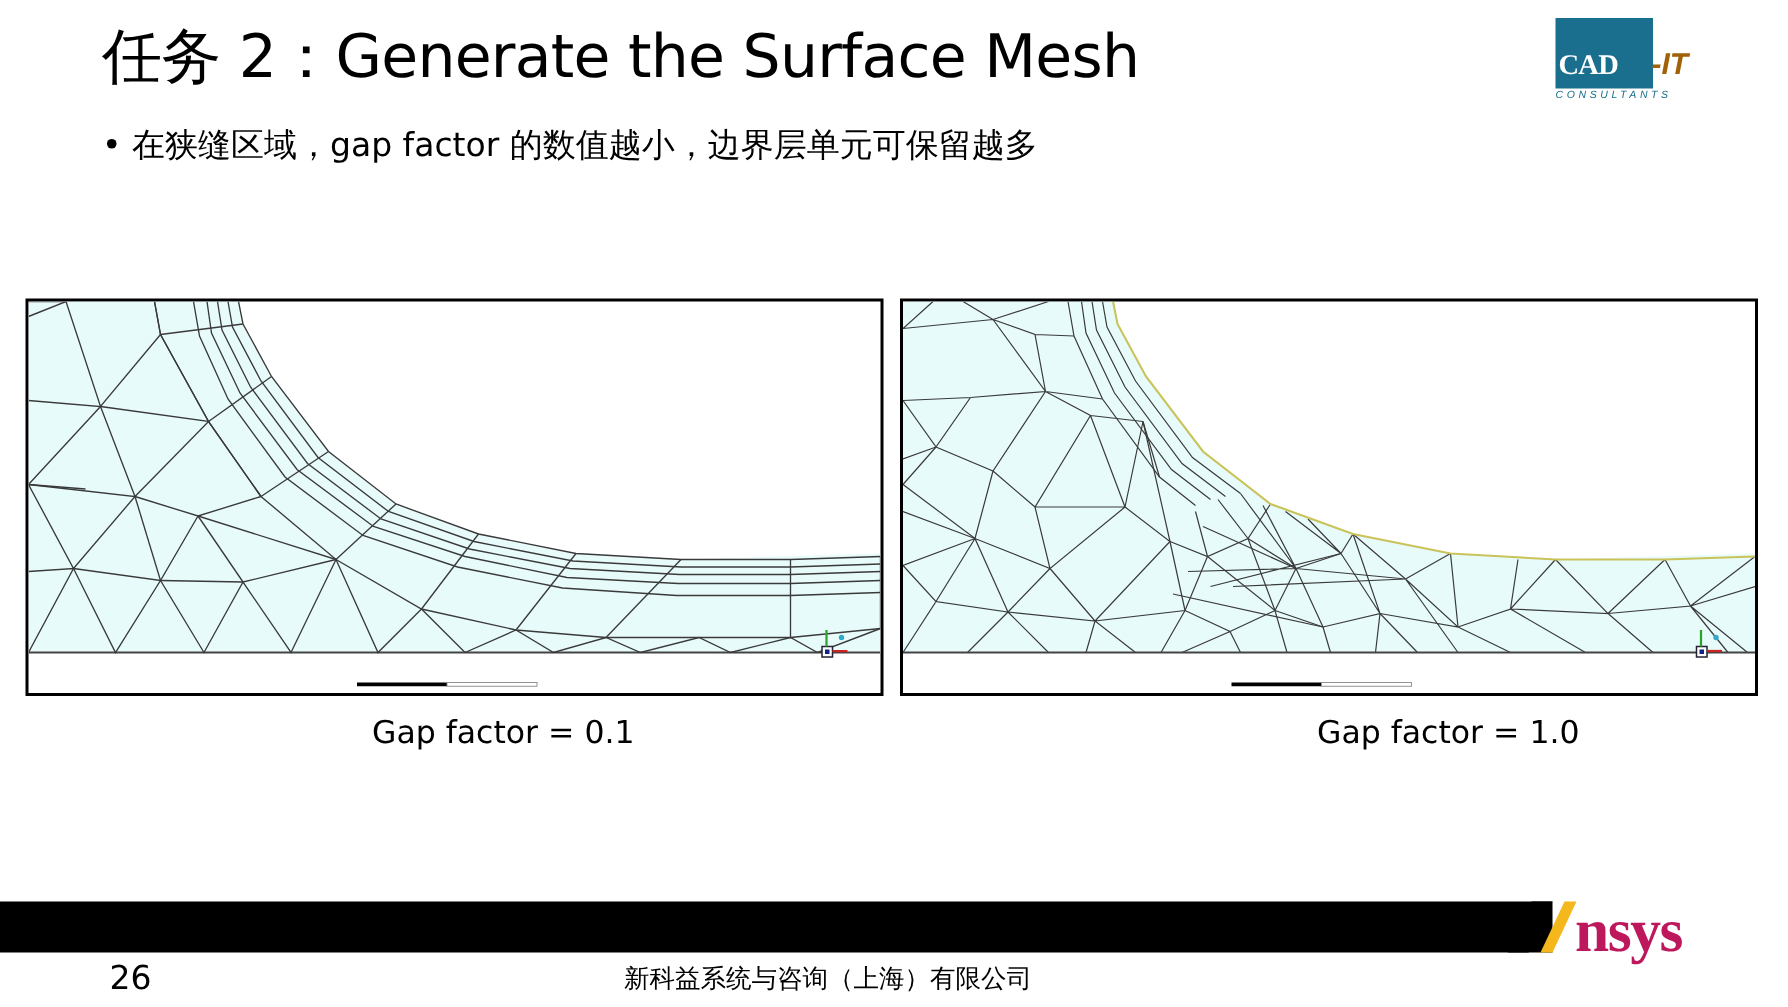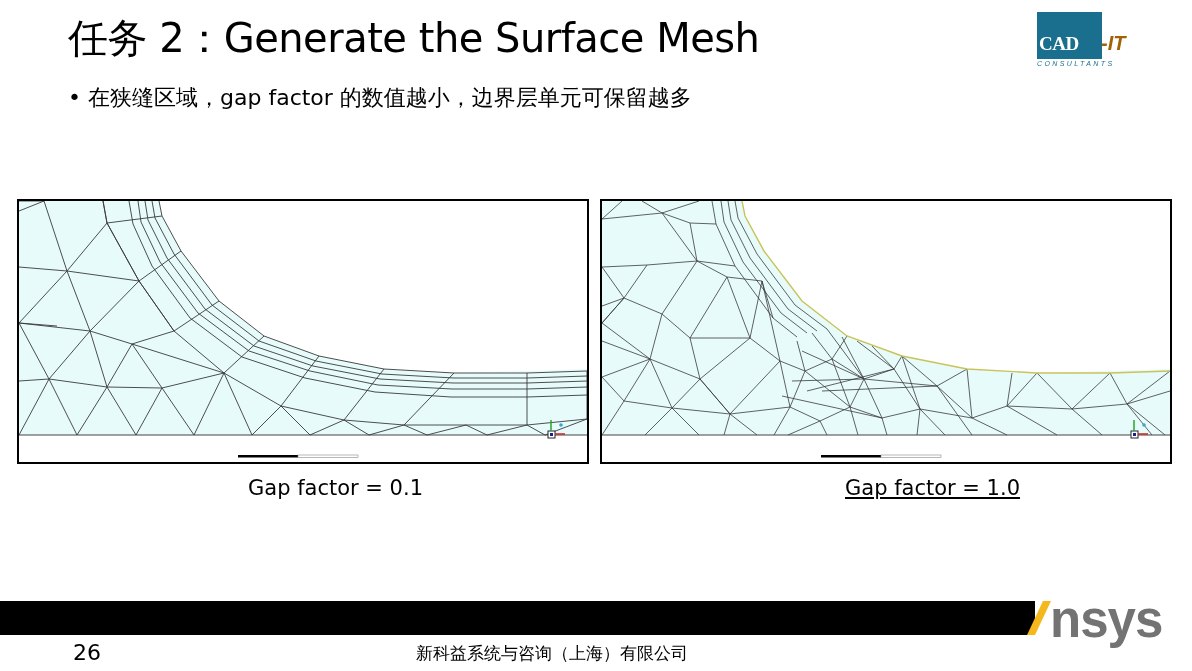--- a/index.html
+++ b/index.html
@@ -10,21 +10,21 @@
   .logo { position: absolute; left: 1035px; top: 12px; width: 96px; height: 58px; }
   .logo-box { position: absolute; left: 2px; top: 0; width: 65px; height: 47px; background: #1a6f8e; }
   .logo-cad { position: absolute; left: 4px; top: 21px; font-family: "Liberation Serif", serif; font-weight: bold; font-size: 19px; color: #fff; letter-spacing: -0.5px; }
   .logo-it { position: absolute; left: 66px; top: 20px; font-family: "Liberation Sans", sans-serif; font-weight: bold; font-style: italic; font-size: 20px; color: #a16207; }
   .logo-sub { position: absolute; left: 2px; top: 48px; font-size: 7px; font-style: italic; letter-spacing: 2.4px; color: #1a6f8e; font-family: "Liberation Sans", sans-serif; }
   .panel { position: absolute; top: 199px; width: 568px; height: 261px; border: 2px solid #000; background: #fff; overflow: hidden; }
   .panel svg { position: absolute; left: 0; top: 0; }
   .caption { position: absolute; top: 474px; font-size: 21px; line-height: 28px; white-space: nowrap; margin-left: 33px; }
   .footer-bar { position: absolute; left: 0; top: 601px; width: 1035px; height: 34px; background: #000; }
   .ansys { position: absolute; left: 1005px; top: 596px; width: 160px; height: 50px; }
-  .ansys-text { position: absolute; left: 45px; top: 0; font-family: Liberation Sans, sans-serif; font-weight: bold; font-size: 51px; line-height: 48px; letter-spacing: -1px; color: #737373; }
+  .ansys-text { position: absolute; left: 45px; top: 0; font-family: Liberation Serif, serif; font-weight: bold; font-size: 41px; line-height: 48px; letter-spacing: -1px; color: #be185d; }
   .page-num { position: absolute; left: 73px; top: 641px; font-size: 22px; line-height: 24px; }
   .company { position: absolute; left: 416px; top: 640px; font-size: 17px; line-height: 26px; white-space: nowrap; }
 </style>
 </head>
 <body>
 
 <div class="title">任务 2：Generate the Surface Mesh</div>
 
 <div class="bullet-line"><span class="bullet-dot">•</span><span>在狭缝区域，gap factor 的数值越小，边界层单元可保留越多</span></div>
 
@@ -124,21 +124,21 @@
       <line x1="532" y1="230" x2="532" y2="219" stroke="#2aa52a" stroke-width="1.5"></line>
       <line x1="536" y1="233" x2="546" y2="233" stroke="#cc2222" stroke-width="1.5"></line>
       <circle cx="542" cy="224" r="1.8" fill="#33aacc"></circle>
     </g>
     <g>
       <rect x="219" y="254" width="60" height="2.5" fill="#000"></rect>
       <rect x="279" y="254" width="60" height="2.5" fill="#fff" stroke="#888" stroke-width="0.6"></rect>
     </g>
   </svg>
 </div>
-<div class="caption" style="left:812px;text-decoration:underline;">Gap factor = 1.0</div>
+<div class="caption" style="left:845px;">Gap factor = 1.0</div>
 
 <div class="footer-bar"></div>
 <div class="ansys">
   <svg width="50" height="50" viewBox="0 0 50 50" style="position:absolute;left:0;top:0;">
     <polygon points="0,39 16,5 30,5 14,39" fill="#000"></polygon>
     <polygon points="22,39 38,5 46,5 30,39" fill="#f5b81c"></polygon>
   </svg>
   <span class="ansys-text">nsys</span>
 </div>
 <div class="page-num">26</div>

